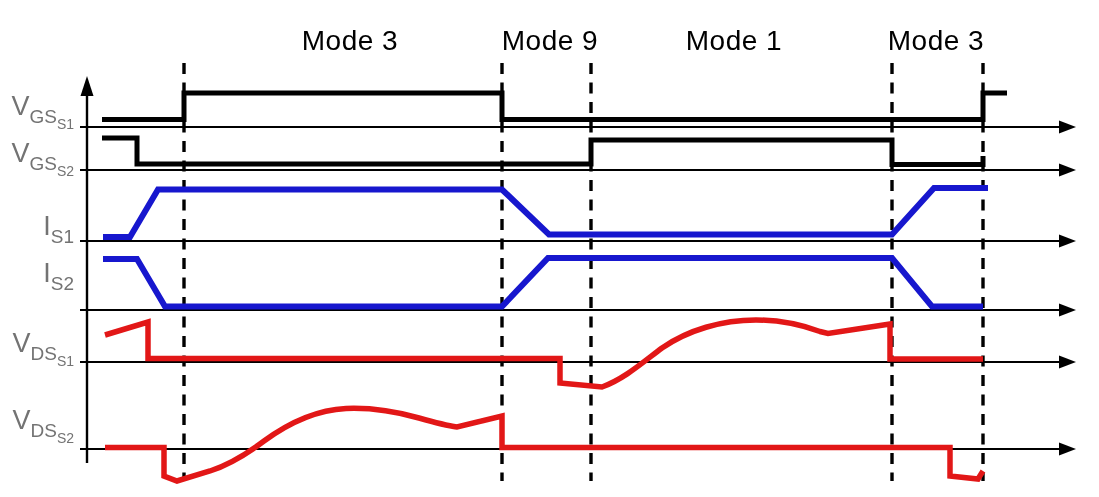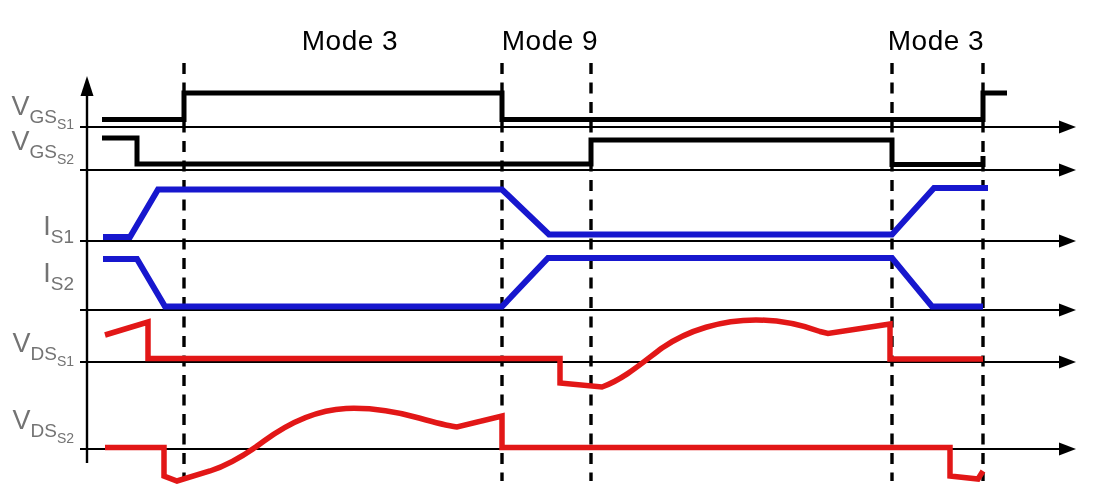--- a/index.html
+++ b/index.html
@@ -59,26 +59,27 @@
       <path d="M 102 119.5 L 184 119.5 L 184 93 L 502 93 L 502 119.5 L 983 119.5 L 983 93 L 1007 93" fill="none" stroke="#000000" stroke-width="5" stroke-linejoin="miter" stroke-linecap="butt"></path>
       <path d="M 102 138 L 137 138 L 137 164 L 591 164 L 591 140 L 892 140 L 892 164.5 L 983 164.5 L 983 156" fill="none" stroke="#000000" stroke-width="5" stroke-linejoin="miter" stroke-linecap="butt"></path>
       <path d="M 103 237 L 130 237 L 158 189.5 L 502 189.5 L 549 234.5 L 892 234.5 L 934 188 L 988 188" fill="none" stroke="#1717CE" stroke-width="6" stroke-linejoin="miter" stroke-linecap="butt"></path>
       <path d="M 103 259 L 137 259 L 165 306.5 L 502 306.5 L 548 258 L 892 258 L 932 306.5 L 983 306.5" fill="none" stroke="#1717CE" stroke-width="6" stroke-linejoin="miter" stroke-linecap="butt"></path>
       <path d="M 105 335 L 148 322 L 148 358.5 L 560 358.5 L 560 383 L 602 387 C 624 379 642 363 662 348 C 688 330 722 320 756 320 C 783 320 802 325 820 331.5 L 828 333.5 L 890 324 L 890 359 L 983 359" fill="none" stroke="#E21717" stroke-width="5.5" stroke-linejoin="miter" stroke-linecap="butt"></path>
       <path d="M 105 447.5 L 164 447.5 L 164 476 L 177 481 L 210 471 C 231 464 248 453 264 441 C 290 422 316 410 346 408.5 C 370 407.5 394 411 419 418 C 433 422 446 425.5 457 427 L 502 416 L 502 447.5 L 950 447.5 L 950 476 L 978 479 L 983 471" fill="none" stroke="#E21717" stroke-width="5.5" stroke-linejoin="miter" stroke-linecap="butt"></path>
     </svg>
 
   <div class="mode-label" style="left: 350px; top: 25px;">Mode 3</div>
   <div class="mode-label" style="left: 550px; top: 25px;">Mode 9</div>
+  <div class="mode-label" style="left: 734px; top: 25px;">Mode 1</div>
   <div class="mode-label" style="left: 936px; top: 25px;">Mode 3</div>
 
   <div class="sig-label" style="left: 4px; top: 93px;">
     <span class="lbl-base">V</span><span class="lbl-sub">GS</span><span class="lbl-subsub">S1</span>
   </div>
-  <div class="sig-label" style="left: 4px; top: 128px;">
+  <div class="sig-label" style="left: 4px; top: 140px;">
     <span class="lbl-base">V</span><span class="lbl-sub">GS</span><span class="lbl-subsub">S2</span>
   </div>
   <div class="sig-label" style="left: 4px; top: 193px; margin-top: 20px;">
     <span class="lbl-base">I</span><span class="lbl-sub">S1</span><span class="lbl-subsub"></span>
   </div>
   <div class="sig-label" style="left: 4px; top: 260px;">
     <span class="lbl-base">I</span><span class="lbl-sub">S2</span><span class="lbl-subsub"></span>
   </div>
   <div class="sig-label" style="left: 4px; top: 330px;">
     <span class="lbl-base">V</span><span class="lbl-sub">DS</span><span class="lbl-subsub">S1</span>

